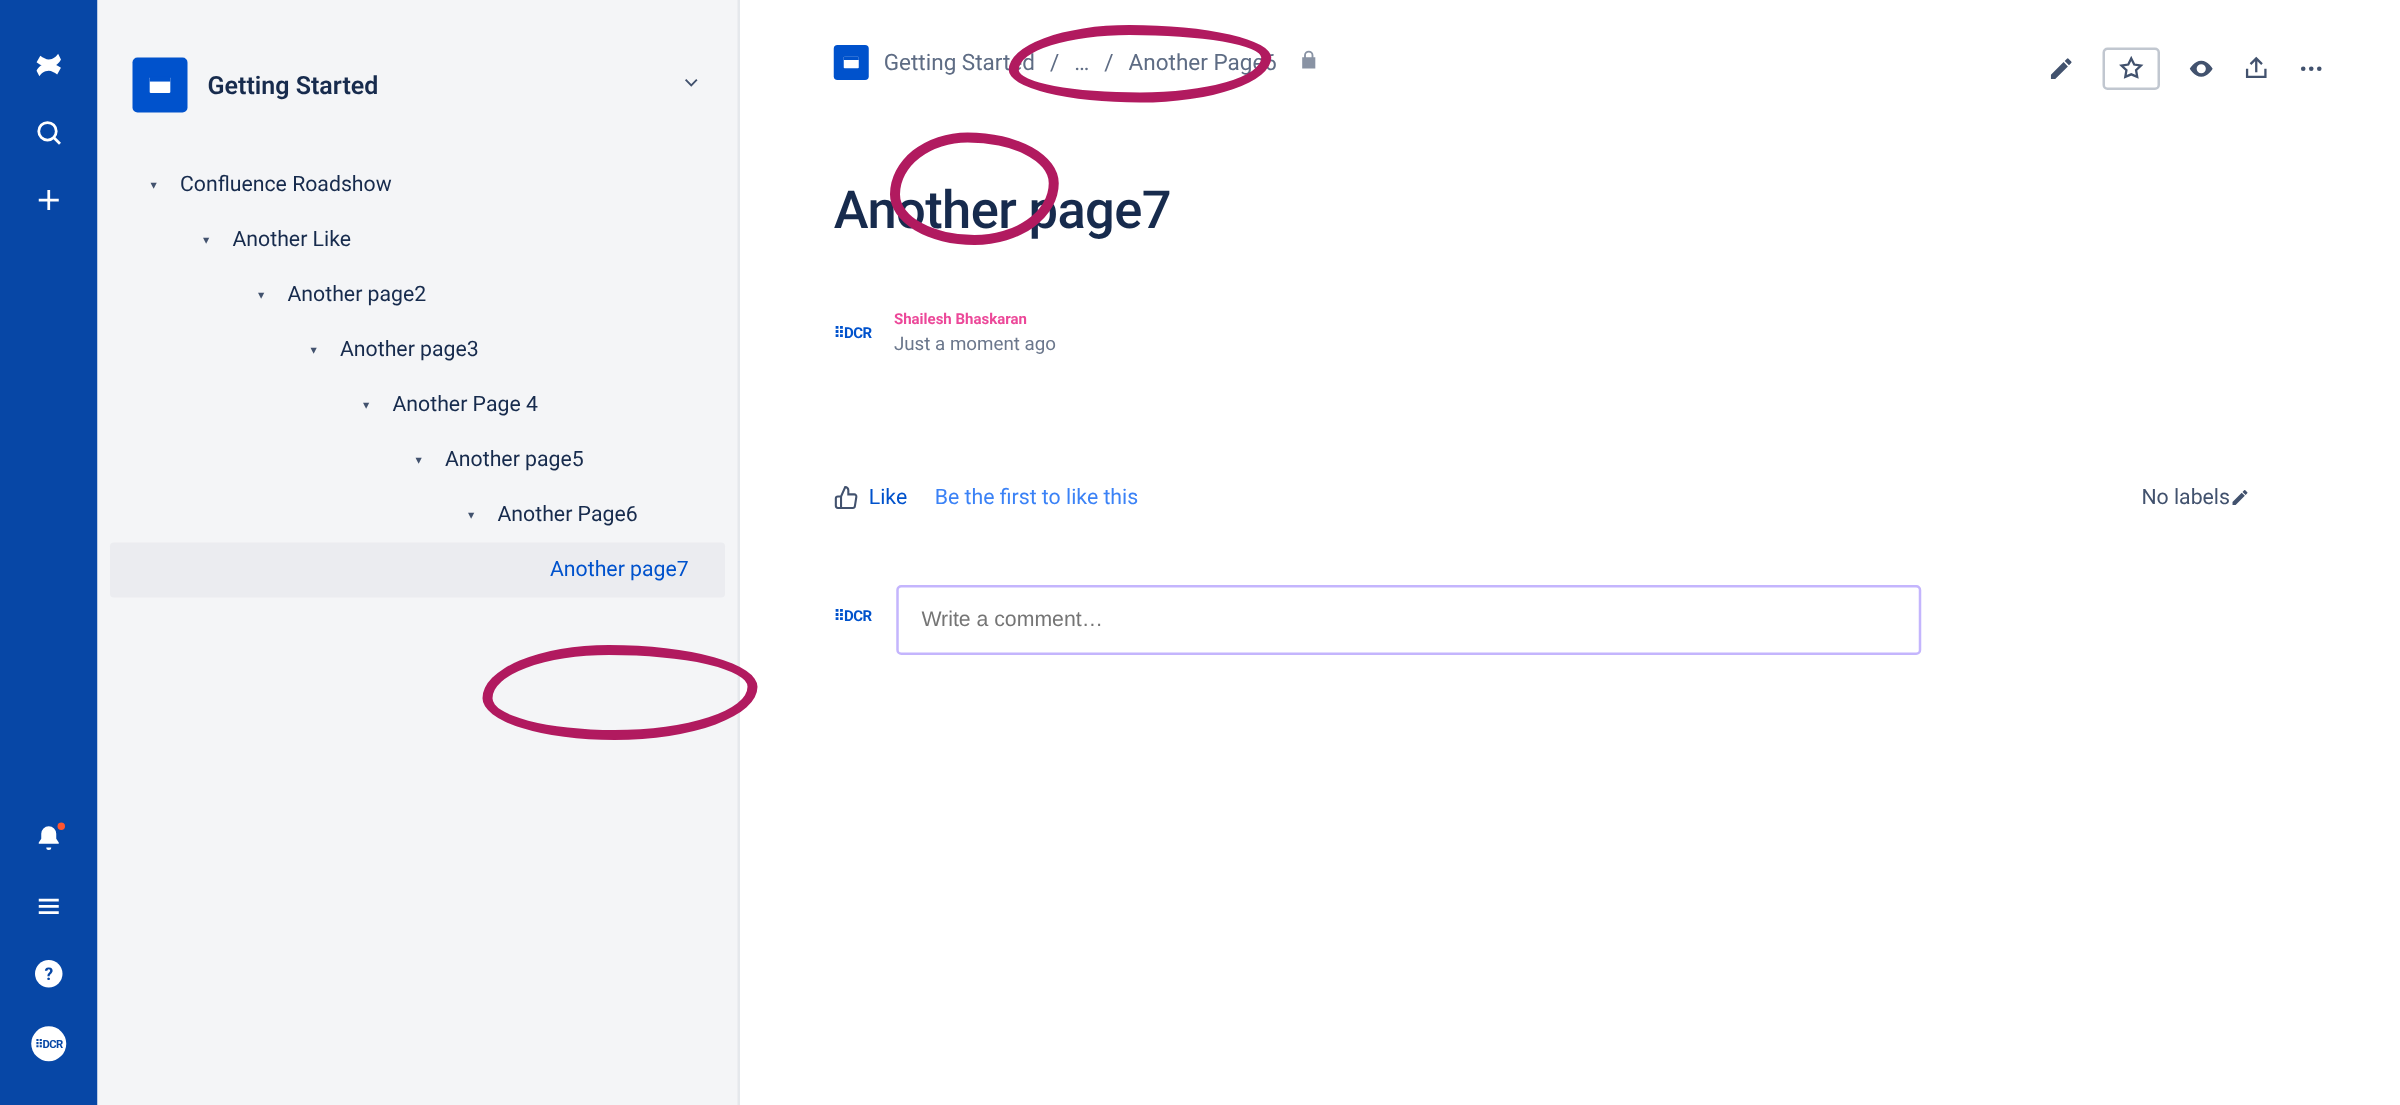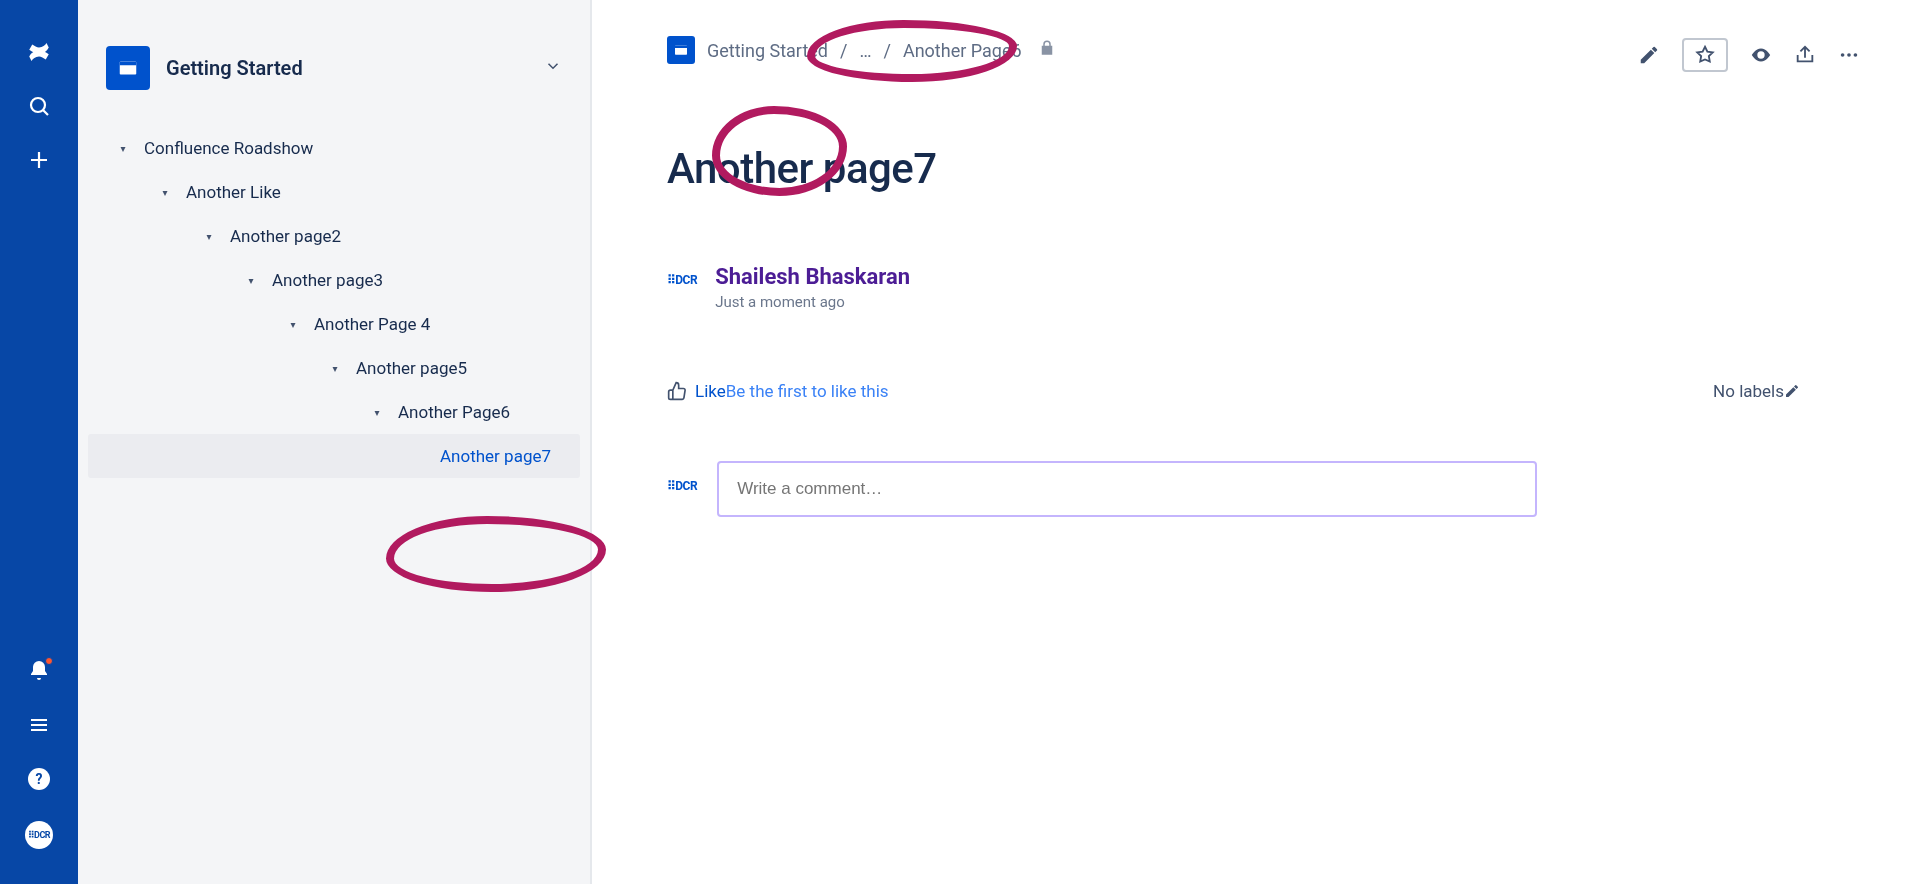--- a/index.html
+++ b/index.html
@@ -115,26 +115,26 @@
 .breadcrumb .restrict { color:#8993A4; margin-left:4px; }
 
 .page-title {
   font-size:42px; font-weight:500; color:#172B4D;
   margin-top: 80px; letter-spacing:-0.5px;
 }
 .byline { display:flex; align-items:center; gap:18px; margin-top:55px; }
 .dcr-badge {
   font-size:12px; font-weight:bold; color:#0052CC; letter-spacing:-0.5px;
 }
-.author { font-size:22px; font-weight:700; color:#4c1d95;margin-top:16px; }
+.author { font-size:12px; font-weight:700; color:#ec4899; }
 .timestamp { font-size:15px; color:#6B778C; margin-top:4px; }
 
 .like-row {
-  display:flex; 
-  margin-top:70px; color:#42526E; font-size:17px;
+  display:flex; gap:22px;
+  margin-top:104px; color:#42526E; font-size:17px;
 }
 .like-btn { display:flex; align-items:center; gap:8px; color:#0052CC; cursor:pointer; }
 .like-btn svg { width:20px; height:20px; color:#42526E; }
 .like-cta { color:#3b82f6; }
 .labels-row {
   position:absolute; right:60px; display:flex; align-items:center; 
   color:#42526E; font-size:17px;
 }
 .labels-row svg { width:16px; height:16px; }
 

